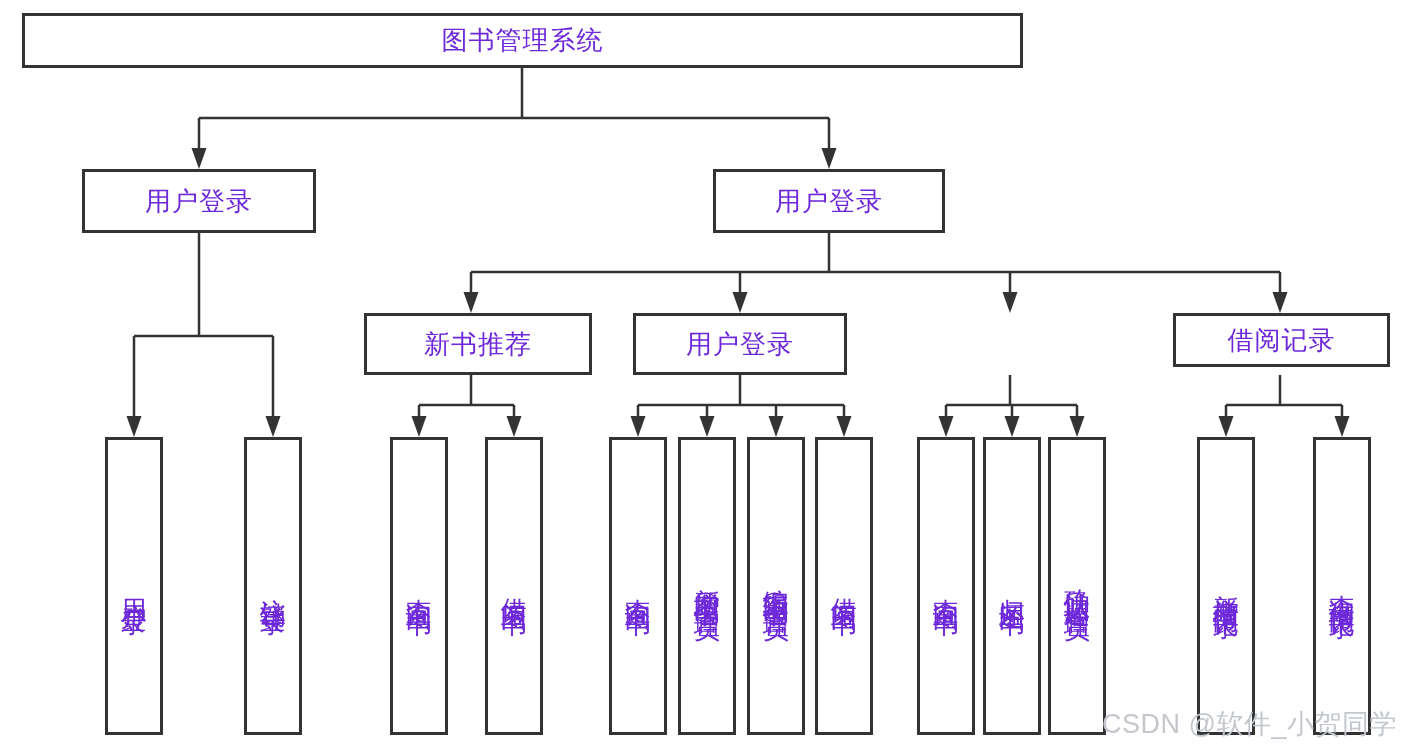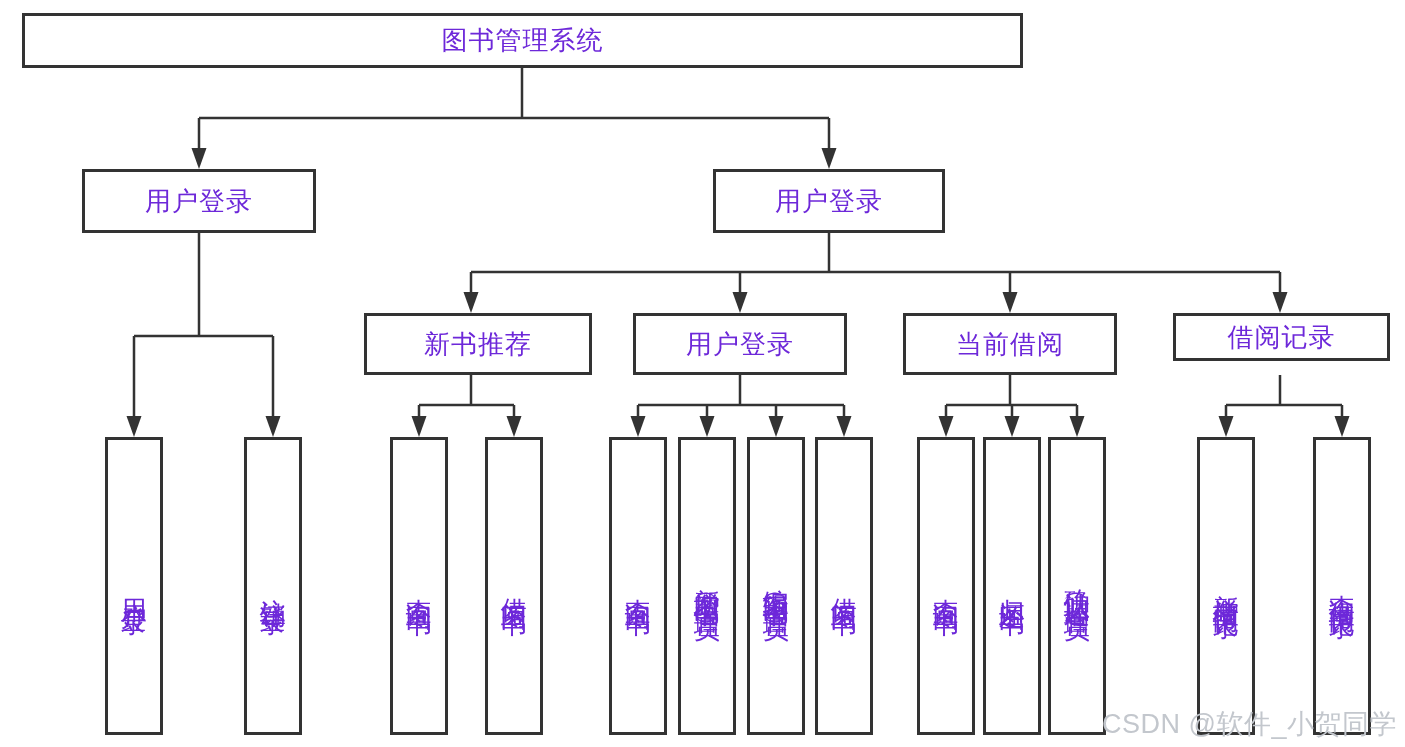--- a/index.html
+++ b/index.html
@@ -90,22 +90,21 @@
     </g>
   </svg>
 
   <div class="node h-node" style="left:22px; top:13px; width:1001px; height:55px;">图书管理系统</div>
 
   <div class="node h-node" style="left:82px; top:169px; width:234px; height:64px;">用户登录</div>
   <div class="node h-node" style="left:713px; top:169px; width:232px; height:64px;">用户登录</div>
 
   <div class="node h-node" style="left:364px; top:313px; width:228px; height:62px;">新书推荐</div>
   <div class="node h-node" style="left:633px; top:313px; width:214px; height:62px;">用户登录</div>
-  <div class="node h-node" style="left:903px; top:313px; width:214px; height:62px;">当前借阅</div>
-  <div class="node h-node" style="left:1173px; top:313px; width:217px; height:48px;">借阅记录</div>
+  <div class="node h-node" style="left:1173px; top:313px; width:217px; height:54px;">借阅记录</div>
 
   <div class="node v-node" style="left:105px;">用户登录</div>
   <div class="node v-node" style="left:244px;">注销登录</div>
 
   <div class="node v-node" style="left:390px;">查询图书</div>
   <div class="node v-node" style="left:485px;">借阅图书</div>
 
   <div class="node v-node" style="left:609px;">查询图书</div>
   <div class="node v-node" style="left:678px;">新增图书（管理员）</div>
   <div class="node v-node" style="left:747px;">编辑图书（管理员）</div>

